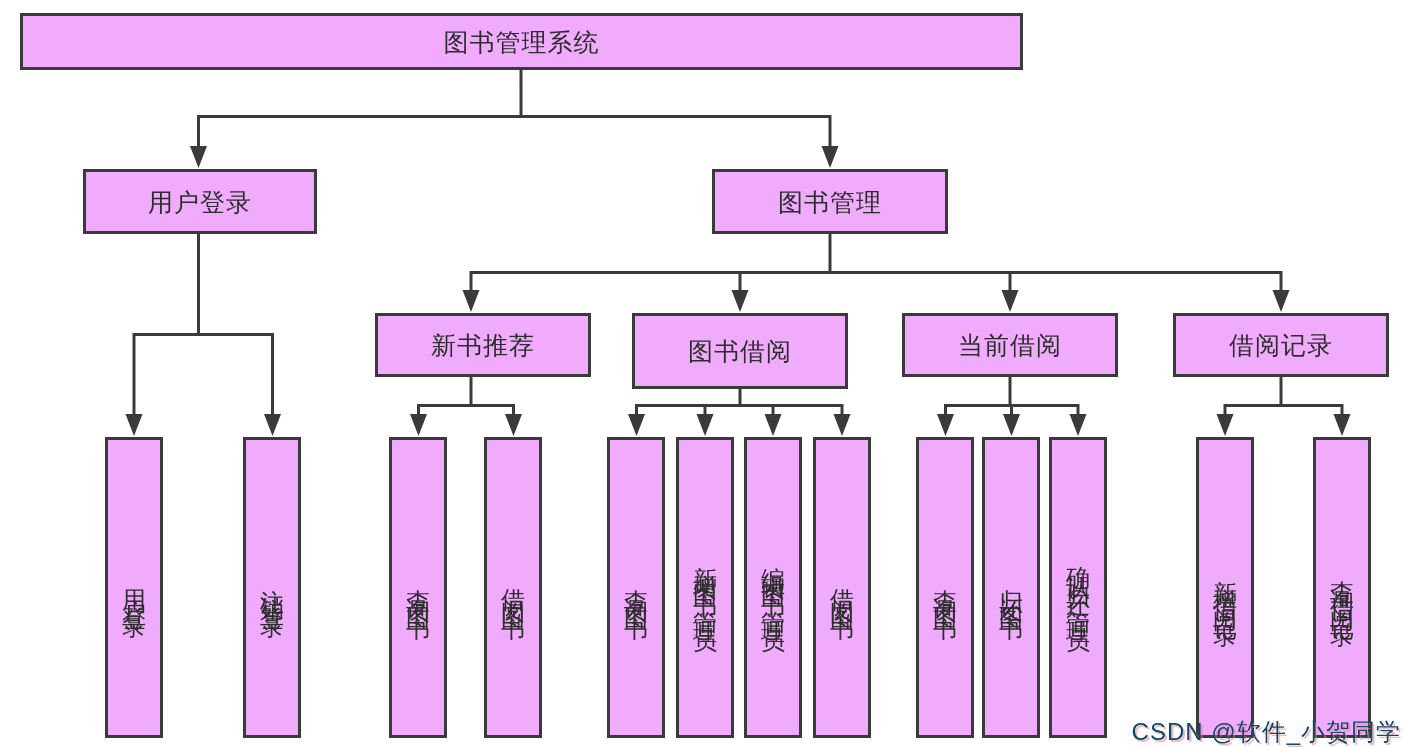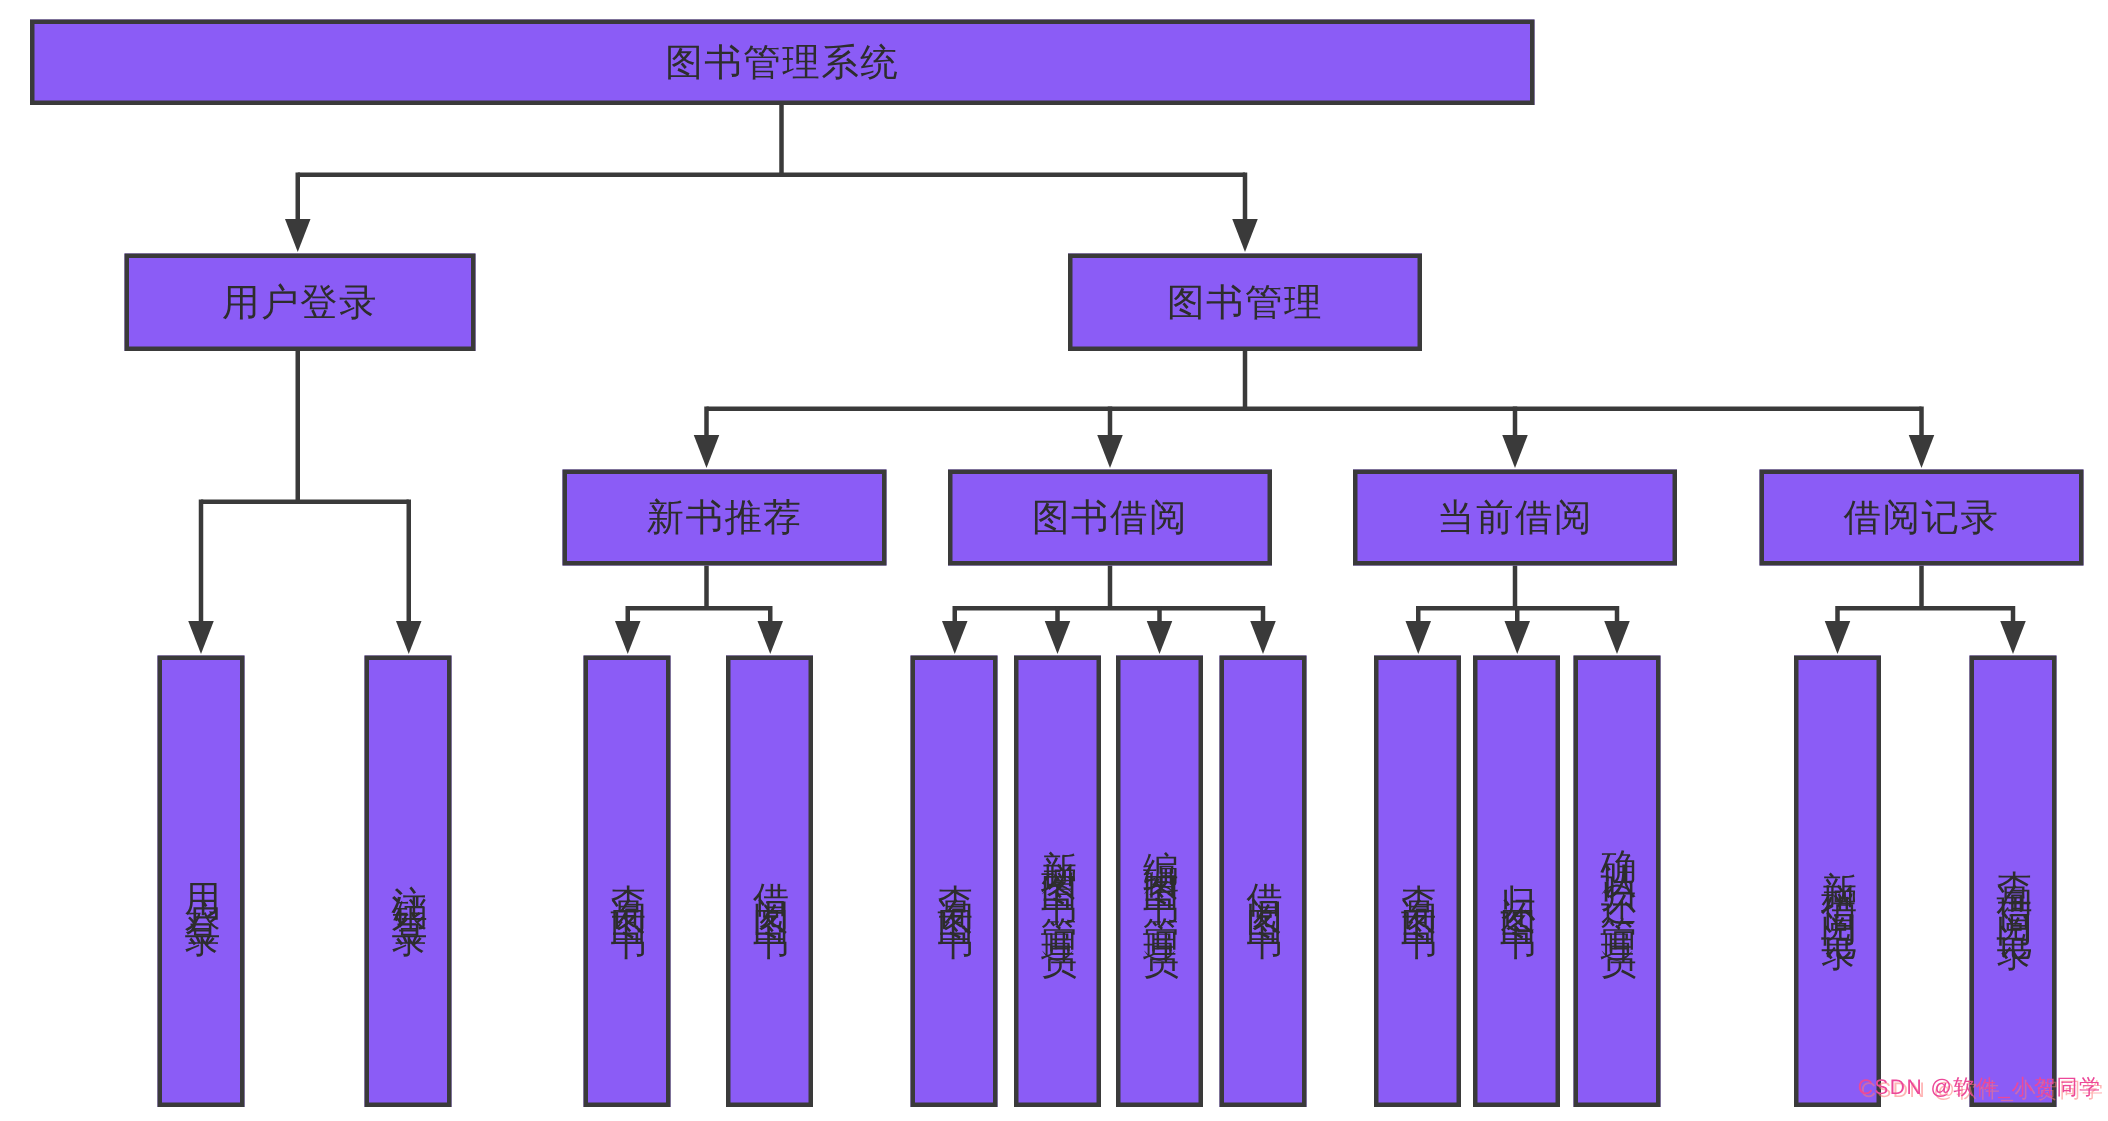--- a/index.html
+++ b/index.html
@@ -9,21 +9,21 @@
     width: 1405px;
     height: 747px;
     background: #ffffff;
     font-family: "Liberation Sans", sans-serif;
     color: #2d2d2d;
     overflow: hidden;
   }
   svg.connectors { position: absolute; left: 0; top: 0; }
   .node {
     position: absolute;
-    background: #8b5cf6;
+    background: #f0abfc;
     border: 3px solid #3a3a3a;
     display: flex;
     align-items: center;
     justify-content: center;
     text-align: center;
   }
   .h-label {
     font-size: 25px;
     letter-spacing: 1px;
     white-space: nowrap;
@@ -35,22 +35,22 @@
     text-orientation: mixed;
     font-size: 24px;
     line-height: 1;
     letter-spacing: 9px;
     white-space: nowrap;
   }
   .watermark {
     position: absolute;
     top: 716px;
     right: 4px;
-    font-size: 14px;
-    color: #ec4899;
+    font-size: 24px;
+    color: #0c4a6e;
     text-shadow: 2px 2px 0 rgba(255, 120, 120, 0.55);
     white-space: nowrap;
     letter-spacing: 1px;
   }
 </style>
 </head>
 <body>
 
 <div class="canvas">
 
@@ -127,21 +127,21 @@
   <div class="node" style="left:83px; top:169px; width:234px; height:65px;">
     <span class="h-label">用户登录</span>
   </div>
   <div class="node" style="left:712px; top:169px; width:236px; height:65px;">
     <span class="h-label">图书管理</span>
   </div>
 
   <div class="node" style="left:363px; top:313px; width:216px; height:64px;margin-left:12px;">
     <span class="h-label">新书推荐</span>
   </div>
-  <div class="node" style="left:632px; top:313px; width:216px; height:64px;">
+  <div class="node" style="left:632px; top:313px; width:216px; height:76px;">
     <span class="h-label">图书借阅</span>
   </div>
   <div class="node" style="left:902px; top:313px; width:216px; height:64px;justify-content:center;">
     <span class="h-label">当前借阅</span>
   </div>
   <div class="node" style="left:1173px; top:313px; width:216px; height:64px;">
     <span class="h-label">借阅记录</span>
   </div>
 
   <div class="node leaf" style="left:105px;">

